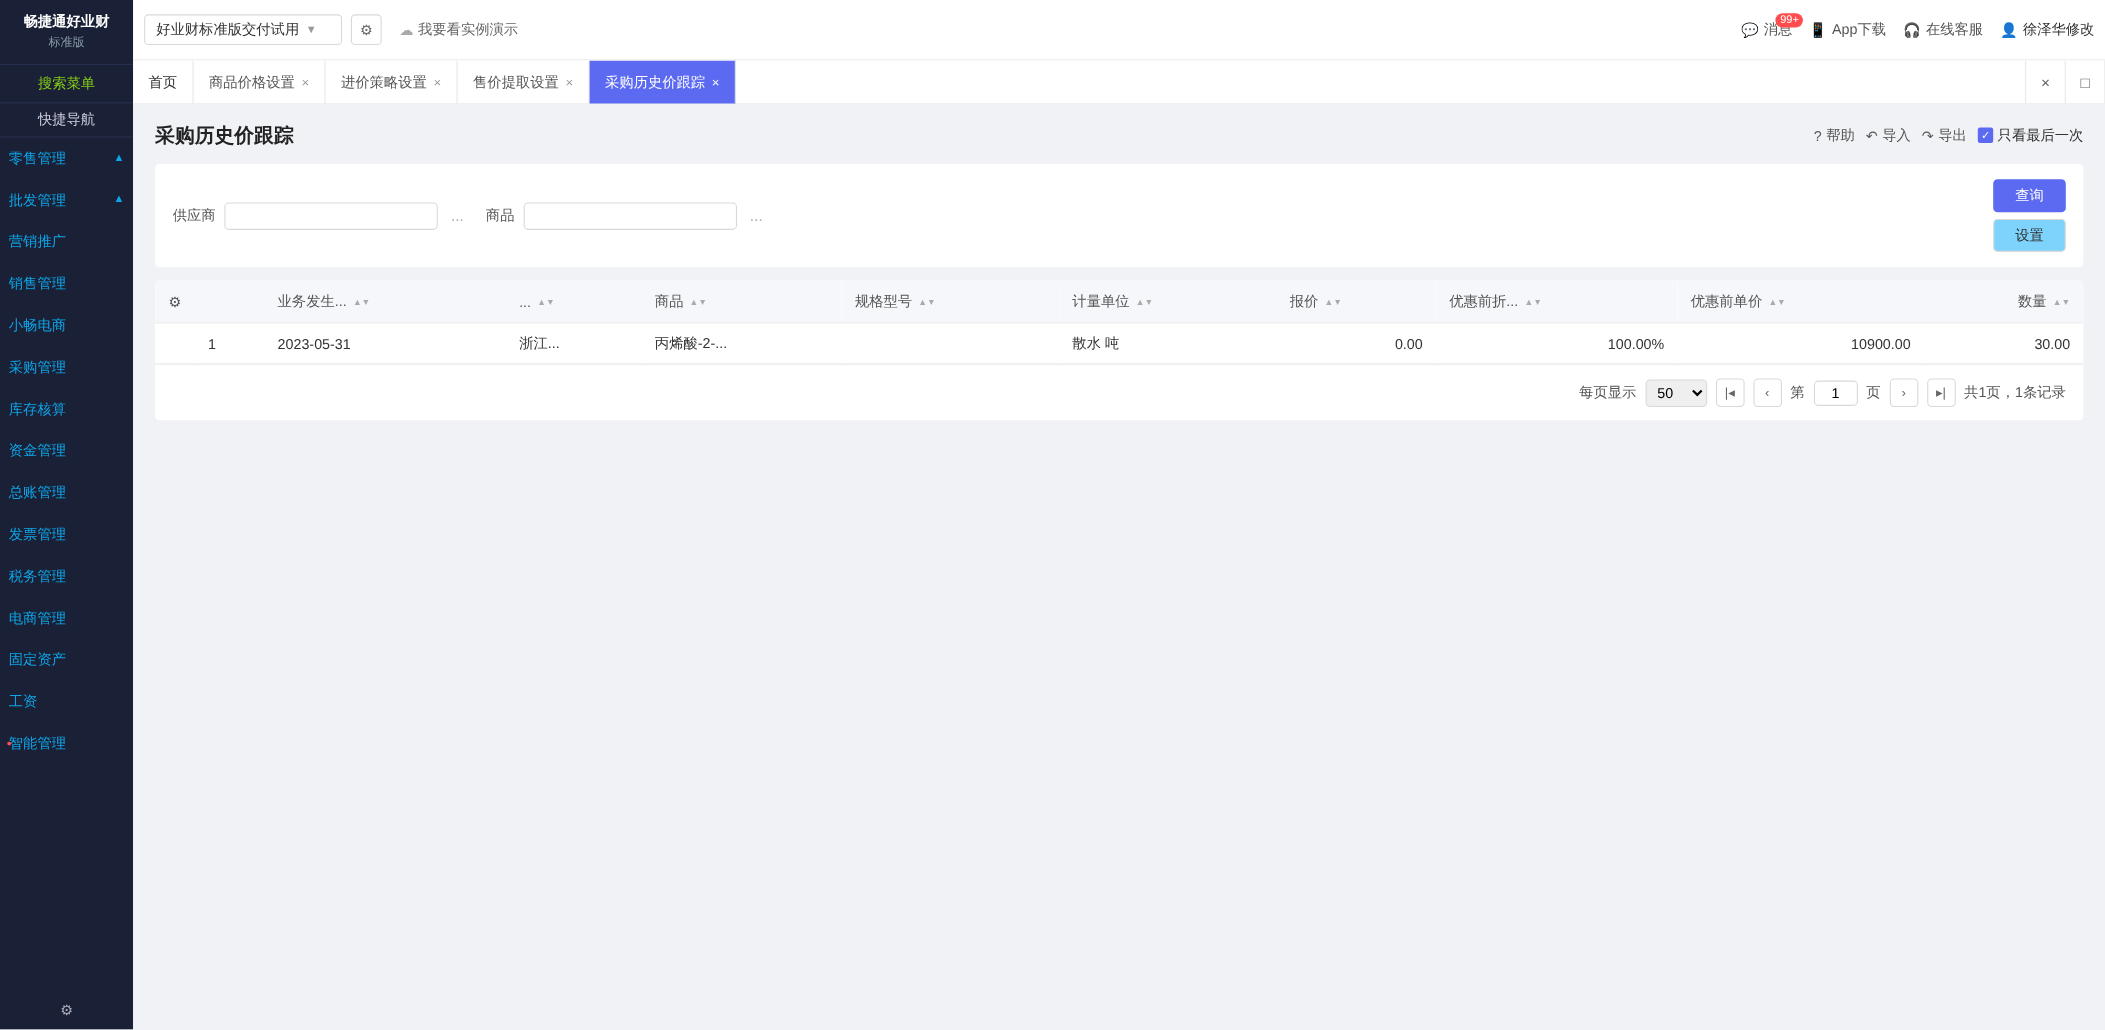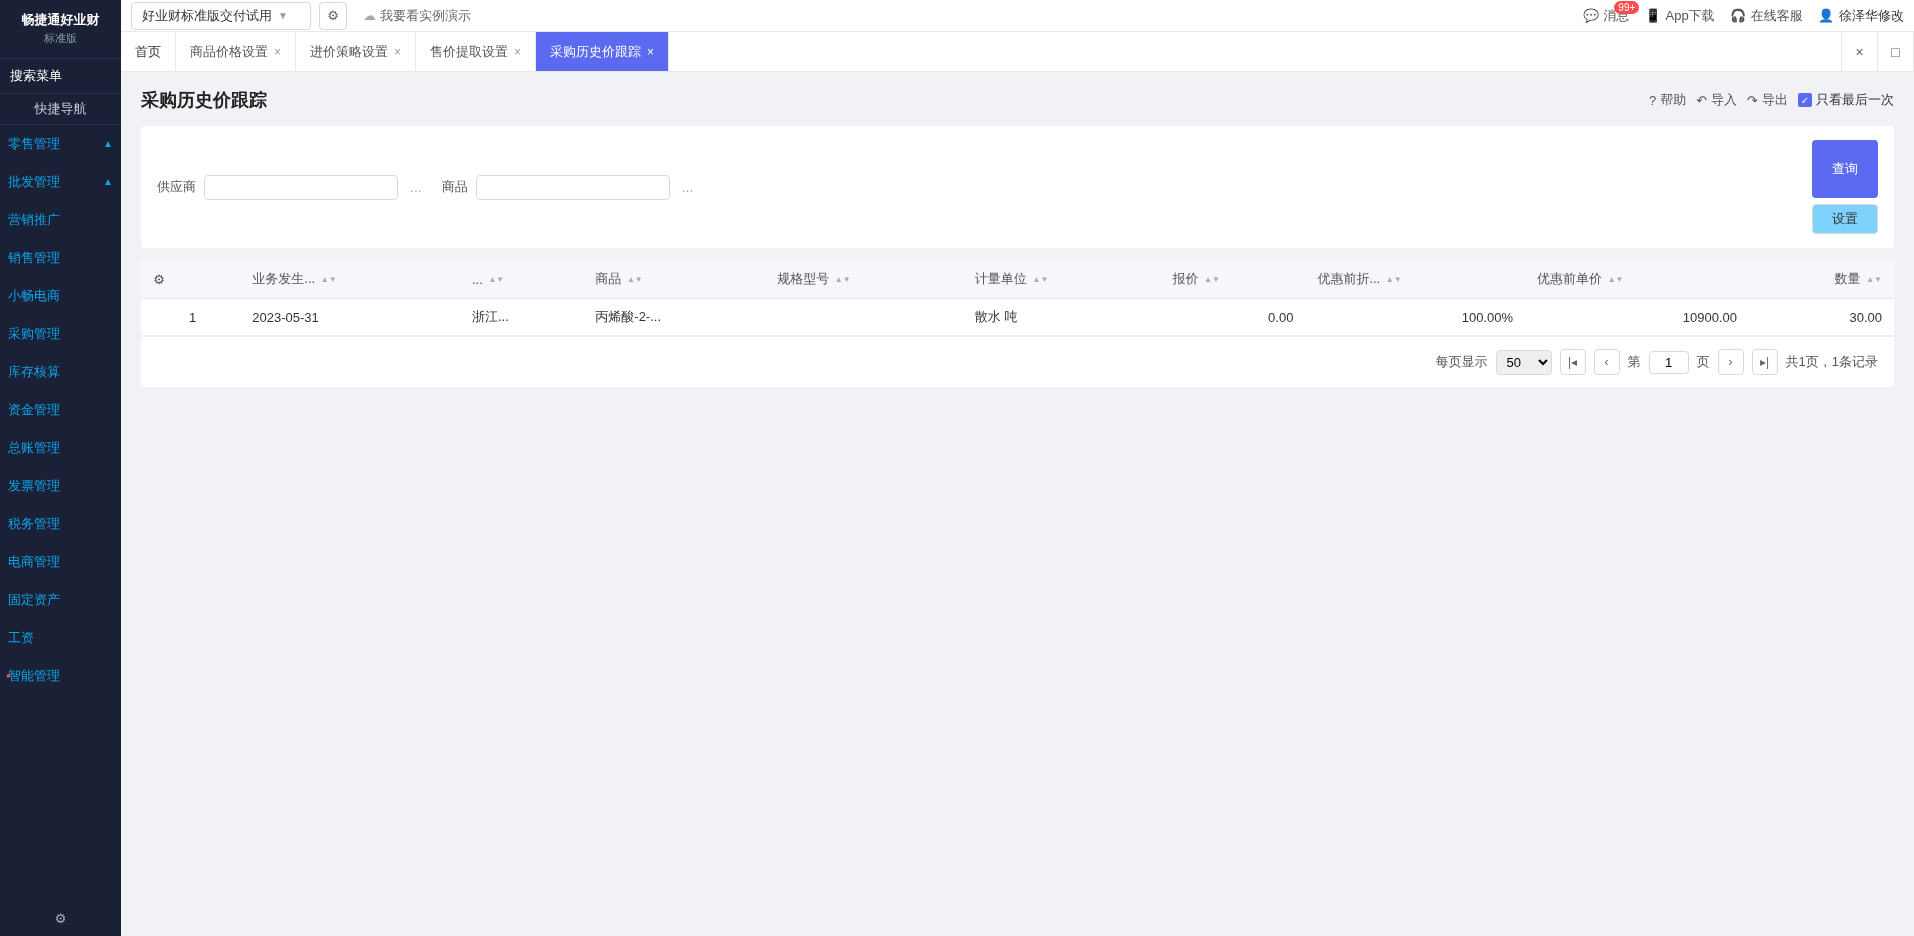--- a/index.html
+++ b/index.html
@@ -3,31 +3,31 @@
   <meta charset="utf-8">
   <style>
     * { box-sizing: border-box; margin: 0; padding: 0; }
     body { font-family: 'Microsoft YaHei', '微软雅黑', sans-serif; font-size: 13px; background: #f0f2f5; color: #333; display: flex; height: 936px; overflow: hidden; }
 
     
     .sidebar { width: 121px; background: #1a2035; color: #aab; display: flex; flex-direction: column; flex-shrink: 0; overflow-y: auto; }
     .sidebar-logo { padding: 12px 8px; background: #1a2035; border-bottom: 1px solid #2a3050; text-align: center; }
     .sidebar-logo .logo-title { color: #fff; font-size: 13px; font-weight: bold; line-height: 1.3; }
     .sidebar-logo .logo-sub { color: #8899aa; font-size: 11px; margin-top: 2px; }
-    .sidebar-search { padding: 8px 10px; color: #ffffff; font-size: 13px; cursor: pointer; border-bottom: 1px solid #2a3050; }
+    .sidebar-search { padding: 8px 10px; color: #84cc16; font-size: 13px; cursor: pointer; text-align: center; border-bottom: 1px solid #2a3050; }
     .sidebar-nav { padding: 6px 10px; color: #ccd; font-size: 13px; cursor: pointer; text-align: center; border-bottom: 1px solid #2a3050; }
     .sidebar-item { padding: 10px 8px; color: #0ea5e9; font-size: 13px; cursor: pointer; text-align: center; display: flex; align-items: center; justify-content: space-between; }
     .sidebar-item .arrow { font-size: 10px; }
     .sidebar-item.has-dot { position: relative; }
     .sidebar-item.has-dot::before { content: '●'; color: #ff4d4f; font-size: 8px; position: absolute; left: 6px; }
     .sidebar-gear { padding: 10px 8px; color: #aab; text-align: center; cursor: pointer; margin-top: auto; }
 
     
     .main { flex: 1; display: flex; flex-direction: column; overflow: hidden; }
-    .topbar { height: 32px; background: #fff; border-bottom: 1px solid #e8e8e8; display: flex; align-items: center; padding: 0 10px; gap: 8px; flex-shrink: 0; }
+    .topbar { height: 55px; background: #fff; border-bottom: 1px solid #e8e8e8; display: flex; align-items: center; padding: 0 10px; gap: 8px; flex-shrink: 0; }
     .topbar-selector { display: flex; align-items: center; gap: 6px; border: 1px solid #d9d9d9; border-radius: 4px; padding: 4px 10px; cursor: pointer; font-size: 13px; color: #333; min-width: 180px; }
     .topbar-selector .arrow { color: #999; font-size: 10px; }
     .topbar-settings { width: 28px; height: 28px; border: 1px solid #d9d9d9; border-radius: 4px; display: flex; align-items: center; justify-content: center; cursor: pointer; color: #666; }
     .topbar-demo { display: flex; align-items: center; gap: 4px; color: #666; font-size: 13px; cursor: pointer; margin-left: 8px; }
     .topbar-demo .cloud-icon { color: #aaa; }
     .topbar-right { margin-left: auto; display: flex; align-items: center; gap: 16px; }
     .topbar-right-item { display: flex; align-items: center; gap: 4px; cursor: pointer; color: #555; font-size: 13px; position: relative; }
     .badge { background: #ff4d4f; color: #fff; font-size: 10px; border-radius: 8px; padding: 1px 4px; position: absolute; top: -6px; right: -10px; min-width: 18px; text-align: center; margin-left: 32px; }
     .user-name { color: #333; font-size: 13px; cursor: pointer; }
 
@@ -55,21 +55,21 @@
     .filter-area { background: #fff; border-radius: 4px; padding: 14px 16px; margin-bottom: 12px; }
     .filter-row { display: flex; align-items: center; gap: 16px; flex-wrap: wrap; }
     .filter-item { display: flex; align-items: center; gap: 8px; }
     .filter-label { color: #555; font-size: 13px; white-space: nowrap; }
     .filter-date-options { display: flex; align-items: center; gap: 4px; }
     .date-opt { padding: 2px 8px; font-size: 12px; border-radius: 3px; cursor: pointer; color: #555; }
     .date-opt.active { background: #5b6af0; color: #fff; border-radius: 10px; }
     .date-range { color: #666; font-size: 12px; margin-top: 2px; }
     .filter-input { border: 1px solid #d9d9d9; border-radius: 4px; padding: 4px 8px; font-size: 13px; outline: none; min-width: 180px; color: #333; }
     .filter-dots { color: #aaa; font-size: 14px; cursor: pointer; padding: 2px 4px; }
-    .query-btn { background: #5b6af0; color: #fff; border: none; border-radius: 4px; padding: 20px 20px; font-size: 13px; cursor: pointer; white-space: nowrap; }
+    .query-btn { background: #5b6af0; color: #fff; border: none; border-radius: 4px; padding: 6px 20px; font-size: 13px; cursor: pointer; white-space: nowrap; }
     .settings-btn { background: #7dd3fc; color: #333; border: 1px solid #d9d9d9; border-radius: 4px; padding: 5px 16px; font-size: 13px; cursor: pointer; white-space: nowrap; }
 
     
     .table-container { background: #fff; border-radius: 4px; overflow: auto; }
     table { width: 100%; border-collapse: collapse; font-size: 13px; }
     thead tr { background: #f5f7fa; }
     th { padding: 10px 12px; text-align: left; color: #555; font-weight: normal; border-bottom: 1px solid #e8e8e8; white-space: nowrap; position: relative; }
     th .sort-arrows { display: inline-flex; flex-direction: column; font-size: 8px; color: #aaa; margin-left: 2px; vertical-align: middle; line-height: 1; }
     td { padding: 9px 12px; border-bottom: 1px solid #f0f0f0; color: #333; white-space: nowrap; }
     .th-gear { width: 36px; text-align: center; }

